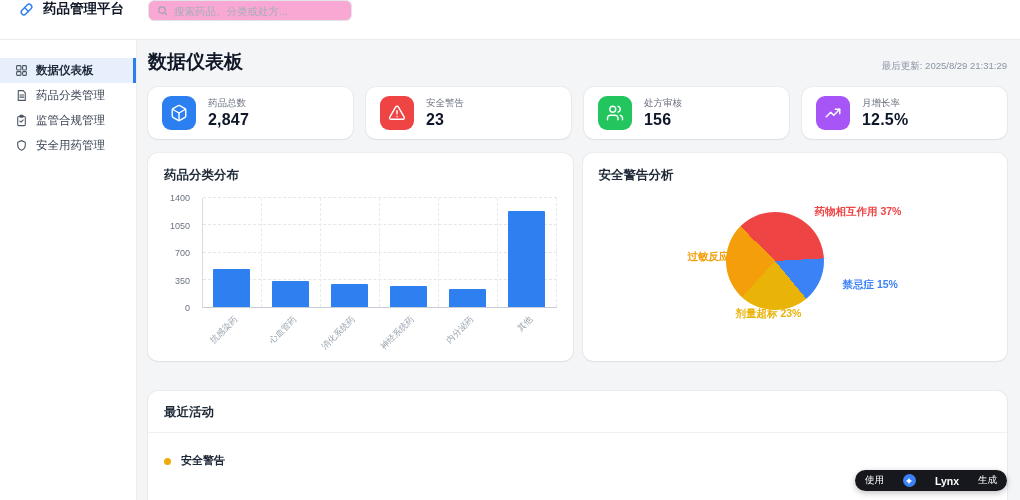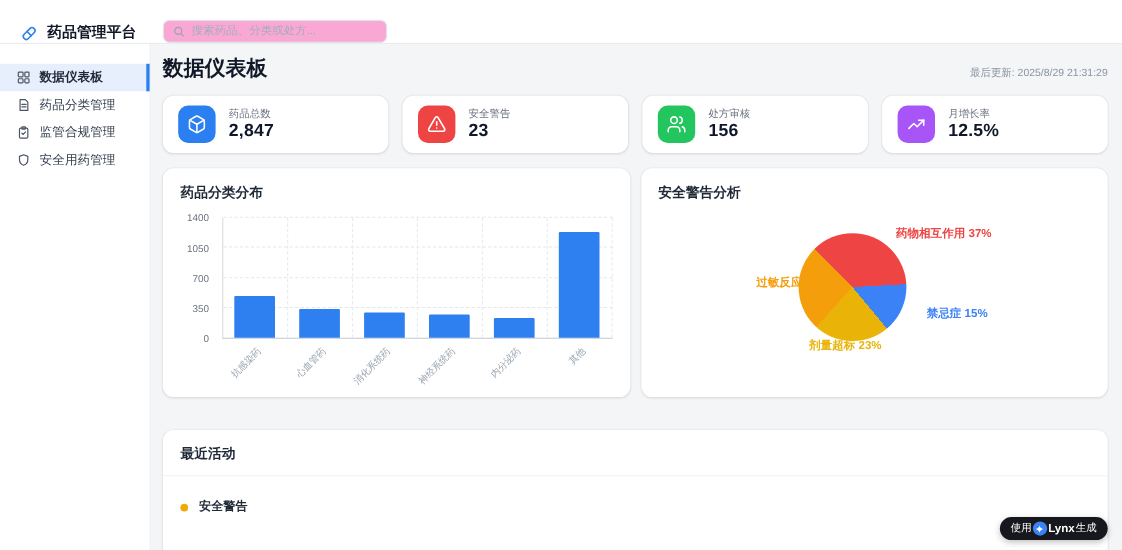--- a/index.html
+++ b/index.html
@@ -1,21 +1,21 @@
 <!DOCTYPE html>
 <html><head>
 <meta charset="utf-8">
 <style>
   * { margin:0; padding:0; box-sizing:border-box; }
   html,body { width:1020px; height:500px; overflow:hidden; }
   body { font-family:"Liberation Sans","DejaVu Sans",sans-serif; background:#f4f5f7; color:#1b2430; }
   svg { display:block; }
 
   
-  header { height:40px; background:#fff; border-bottom:1px solid #e9ebef; display:flex; align-items:flex-end; position:relative; z-index:5;font-family:Liberation Serif, serif; }
+  header { height:40px; background:#fff; border-bottom:1px solid #e9ebef; display:flex; align-items:flex-start; position:relative; z-index:5; }
   .logo-area { width:148px; display:flex; align-items:center; gap:8px; padding-left:18px; flex:none; }
   .logo-area .app-title { font-size:13.5px; font-weight:bold; color:#111827; white-space:nowrap; }
   .search-box { display:flex; align-items:center; gap:6px; width:204px; height:21px; border:1px solid #e1e5ea; border-radius:6px; padding:0 8px; background:#f9a8d4; }
   .search-box input { border:none; outline:none; flex:1; font-size:10.5px; color:#334155; font-family:inherit; background:transparent; }
   .search-box input::placeholder { color:#a3adba; }
   .header-right { margin-left:auto; display:flex; align-items:center; gap:12px; padding-right:14px; }
   .bell-wrap { position:relative; cursor:pointer; }
   .bell-dot { position:absolute; top:-2px; right:-2px; width:5px; height:5px; border-radius:50%; background:#ef4444; }
   .user-meta { text-align:right; line-height:1.25; }
   .user-name { font-size:10.5px; font-weight:bold; color:#1f2937; }
@@ -69,21 +69,21 @@
   .activity { height:170px; overflow:hidden; }
   .act-head { padding:13px 16px 11px; border-bottom:1px solid #eef0f3; font-size:12.5px; font-weight:bold; color:#1f2937; }
   .act-list { padding:8px 16px 0; }
   .act-row { display:flex; gap:10px; padding:12px 0 11px; }
   .act-dot { width:7px; height:7px; border-radius:50%; margin-top:5px; flex:none; }
   .act-title { font-size:11px; font-weight:bold; color:#1f2937; margin-bottom:2px; }
   .act-desc { font-size:10.5px; color:#6b7280; }
   .act-time { margin-left:auto; font-size:9.5px; color:#9aa3af; padding-top:2px; }
 
   
-  .lynx-badge { position:fixed; right:13px; bottom:9px; background:#16181d; color:#fff; border-radius:999px; height:21px; display:flex; align-items:center; gap:1px; padding:0 10px; font-size:9.5px; cursor:pointer; box-shadow:0 2px 6px rgba(0,0,0,.25); }
+  .lynx-badge { position:fixed; right:13px; bottom:9px; background:#16181d; color:#fff; border-radius:999px; height:21px; display:flex; align-items:center; gap:19px; padding:0 10px; font-size:9.5px; cursor:pointer; box-shadow:0 2px 6px rgba(0,0,0,.25); }
   .lynx-badge b { font-size:10.5px; }
   .lynx-ico { width:13px; height:13px; border-radius:50%; background:#3b82f6; display:flex; align-items:center; justify-content:center; }
 </style>
 </head>
 <body>
 
 <header>
   <div class="logo-area">
     <span>
       <svg width="17" height="17" viewBox="0 0 24 24" fill="none" stroke="#2b7ff0" stroke-width="2" stroke-linecap="round">

